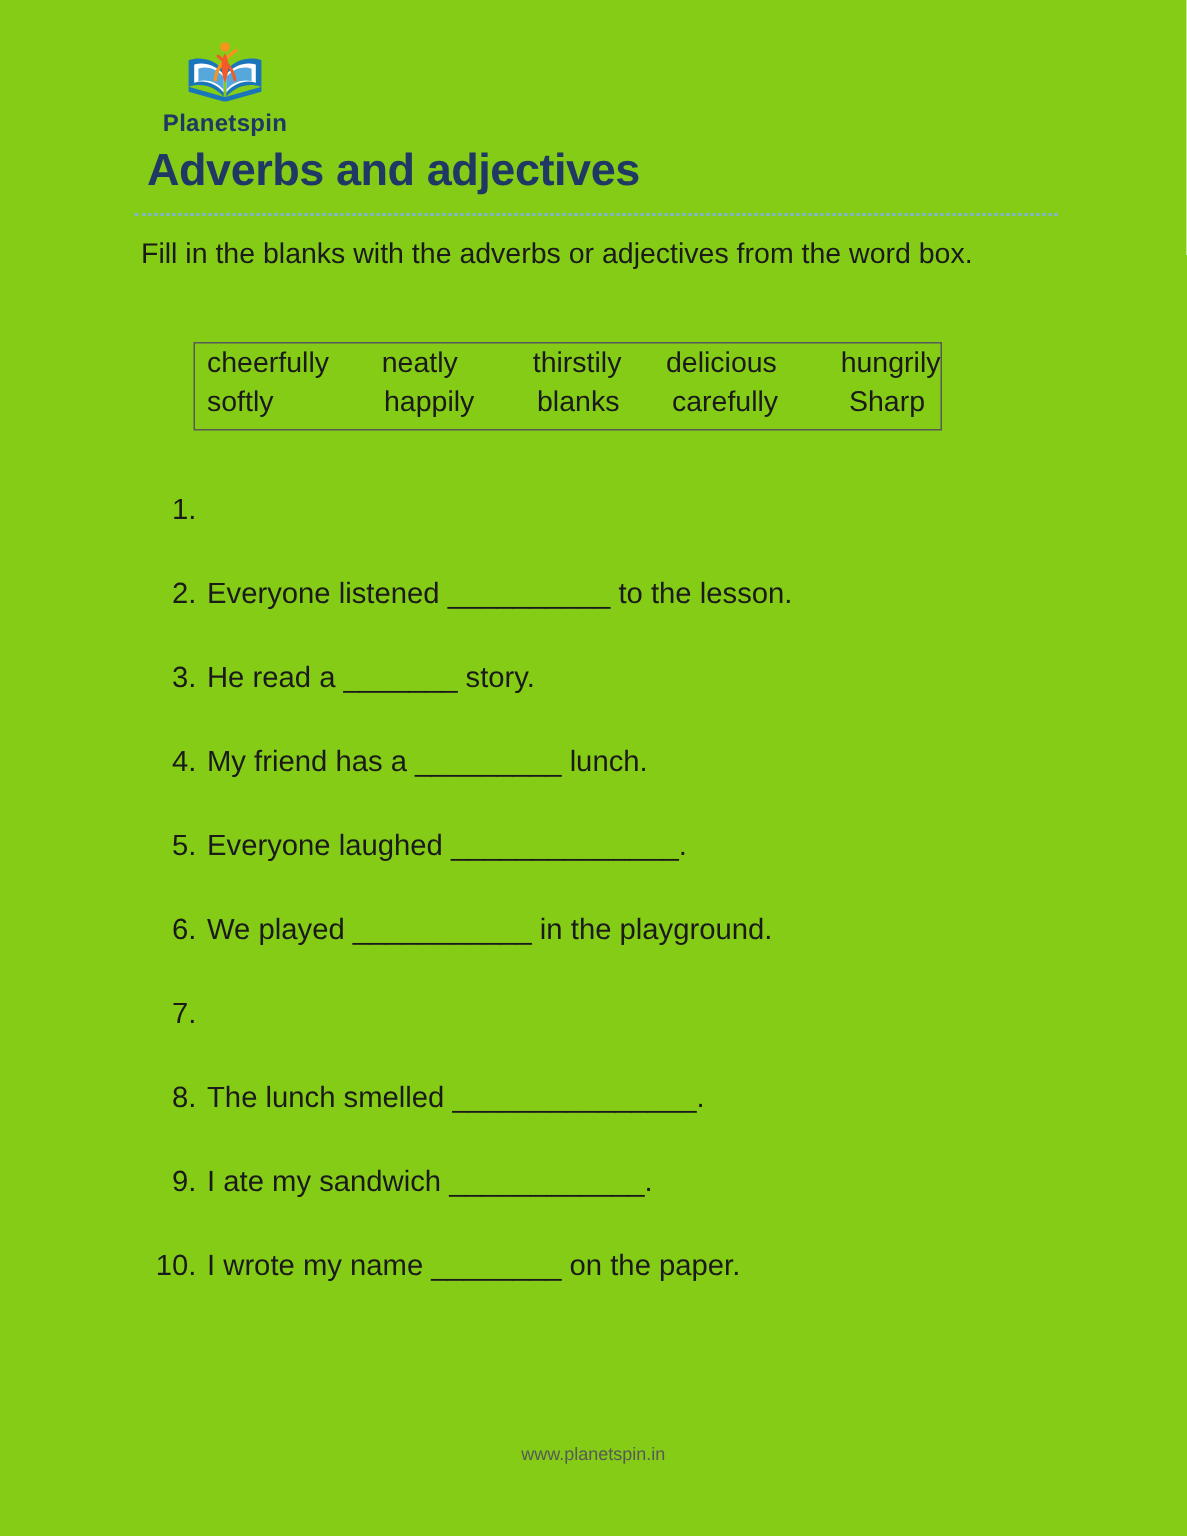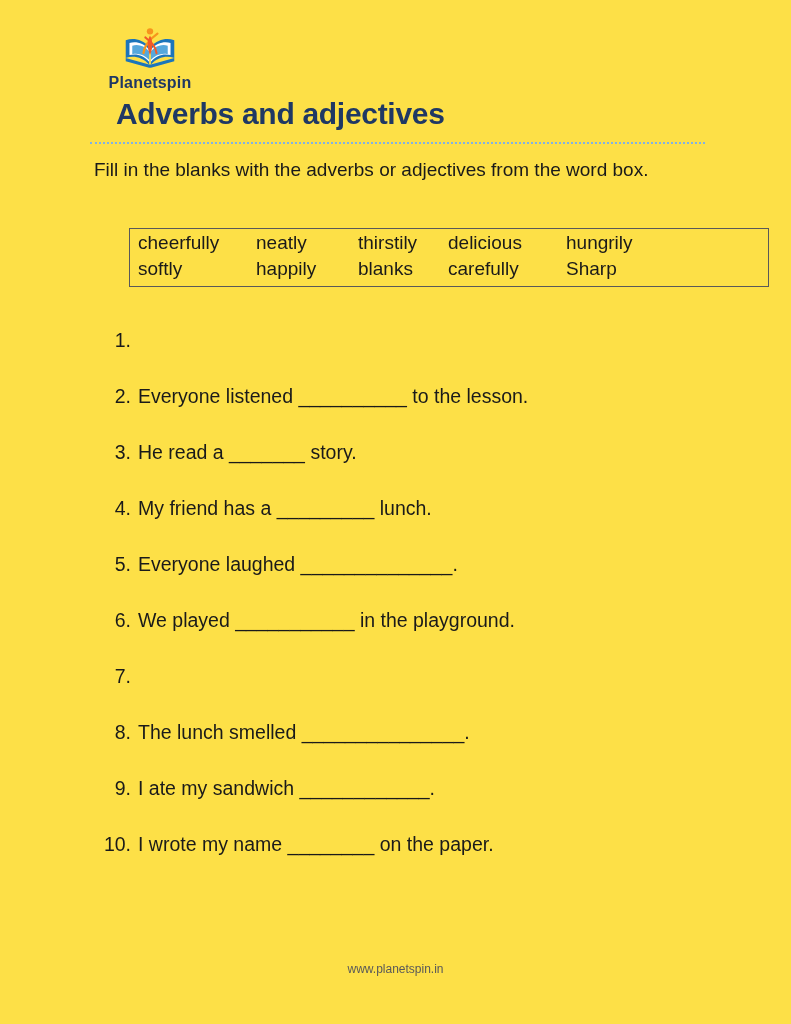--- a/index.html
+++ b/index.html
@@ -5,21 +5,21 @@
   * { margin: 0; padding: 0; box-sizing: border-box; }
   html, body { background: #ffffff; }
   body {
     font-family: "Liberation Sans", sans-serif;
     color: #1a1a1a;
   }
   .page {
     position: relative;
     width: 791px;
     height: 1024px;
-    background: #fde047;
+    background: #84cc16;
     overflow: hidden;
   }
 
   
   .logo {
     position: absolute;
     left: 105px;
     top: 26px;
     width: 90px;
     text-align: center;
@@ -42,40 +42,39 @@
     width: 615px;
     border-bottom: 2px dotted #7fb2e5;
     padding-bottom: 11px;
   }
   .page-title {
     padding-left: 8px;
     font-size: 30px;
     font-weight: 600;
     color: #1f3864;
     letter-spacing: -0.3px;
-    margin-left: 18px;
   }
 
   
   .instruction {
     position: absolute;
     left: 94px;
     top: 153px;
     width: 600px;
     font-size: 19px;
     line-height: 34px;
     color: #1a1a1a;
   }
 
   
   .word-box {
     position: absolute;
     left: 129px;
     top: 228px;
-    width: 640px;
+    width: 499px;
     border: 1px solid #595959;
     padding: 1px 0 4px 8px;
     font-size: 19px;
     line-height: 26px;
   }
   .word-row { display: flex; }
   .word-cell { white-space: nowrap; }
   .word-cell.c0 { width: 118px; }
   .word-cell.c1 { width: 102px; }
   .word-cell.c2 { width: 90px; }

